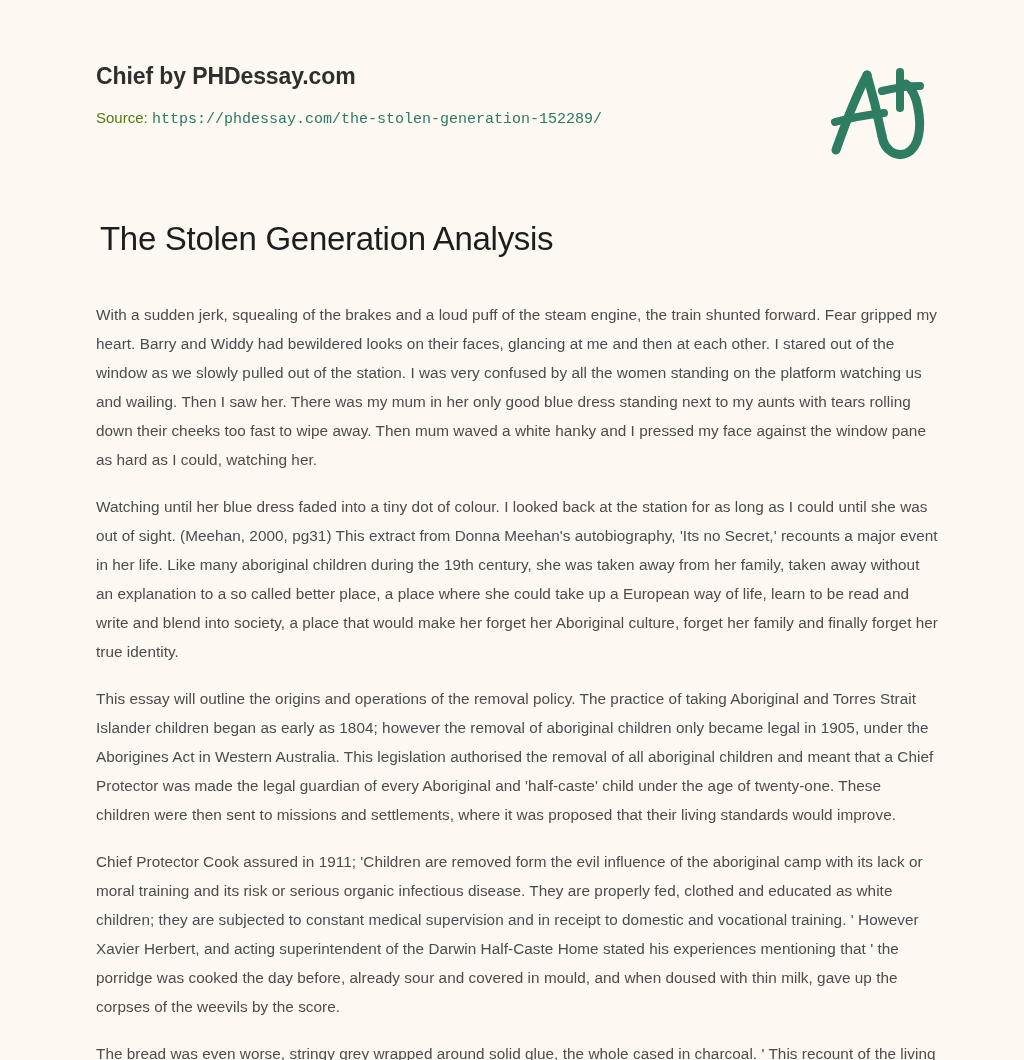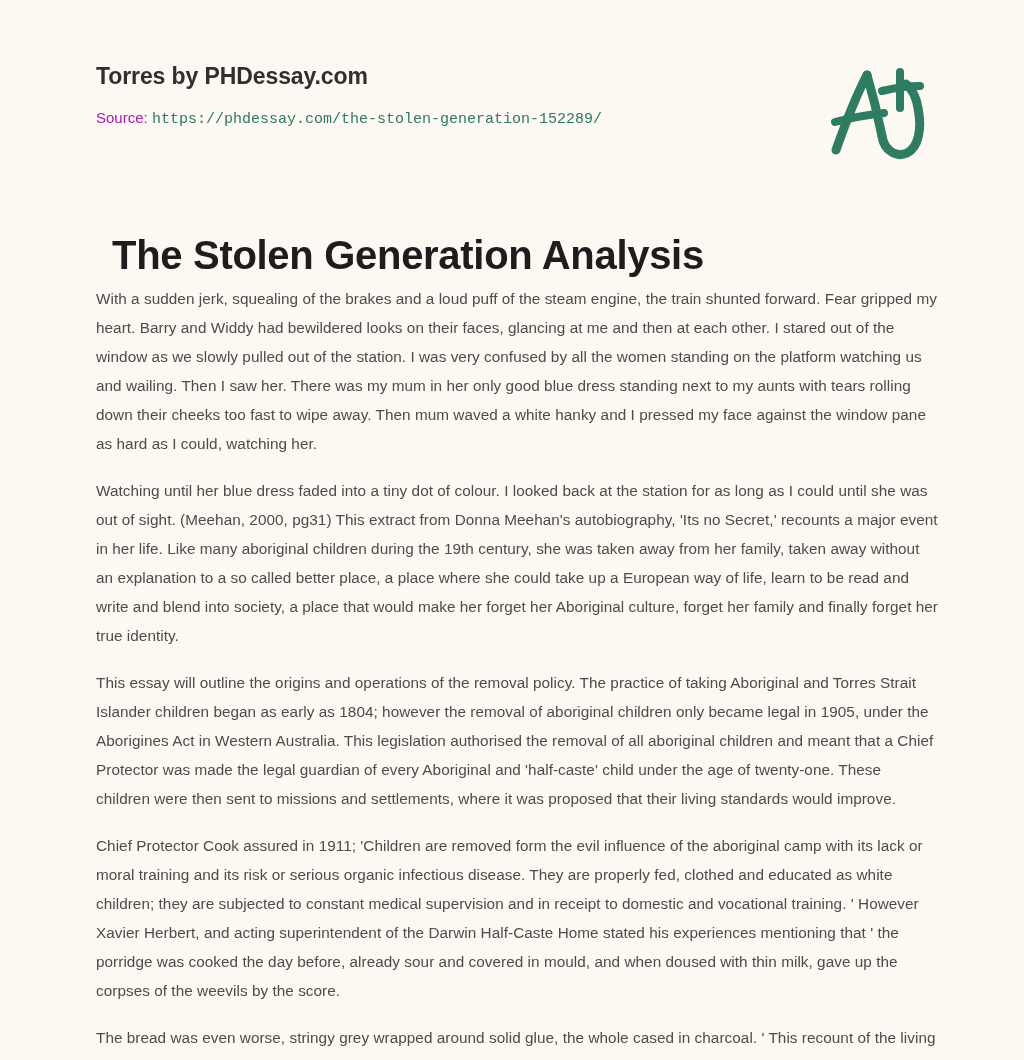--- a/index.html
+++ b/index.html
@@ -43,21 +43,21 @@
   .source-line {
     margin: 0;
     padding-top: 17px;
     font-size: 15px;
     line-height: 1.3;
     color: #8a8a8a;
     white-space: nowrap;
   }
 
   .source-label {
-    color: #a21caf;
+    color: #4d7c0f;
   }
 
   .source-url {
     color: #2b7a62;
     text-decoration: none;
     font-family: Liberation Mono, monospace;
   }
 
   
   .logo {
@@ -71,55 +71,55 @@
     display: block;
     width: 130px;
     height: 120px;
   }
 
   
   .doc-title {
     position: absolute;
     left: 96px;
     top: 216px;
-    margin: 16px;
-    font-size: 40px;
-    font-weight: bold;
+    margin: 4px;
+    font-size: 33px;
+    font-weight: normal;
     color: #1d1d1d;
     letter-spacing: -0.3px;
     line-height: 1.15;
   }
 
   
   .body-copy {
     position: absolute;
     left: 96px;
     top: 284px;
     width: 842px;
   }
 
   .body-copy p {
-    margin: 0 0 18px 0;
+    margin: 16px 0 18px 0;
     font-size: 15.3px;
     line-height: 29px;
     color: #4c4c4c;
     text-align: left;
     letter-spacing: 0.05px;
   }
   .body-copy p:last-child {
     margin-bottom: 0;
   }
 </style>
 </head>
 <body>
 
 <div class="page">
 
   <div class="header">
-    <p class="brand-line">Torres by PHDessay.com</p>
+    <p class="brand-line">Chief by PHDessay.com</p>
     <p class="source-line">
       <span class="source-label">Source:</span>
       <a class="source-url" href="#">https://phdessay.com/the-stolen-generation-152289/</a>
     </p>
   </div>
 
   <div class="logo">
     <svg viewBox="0 0 130 120" xmlns="http://www.w3.org/2000/svg">
       <g fill="none" stroke="#2e7d63" stroke-linecap="round" stroke-linejoin="round">
 

